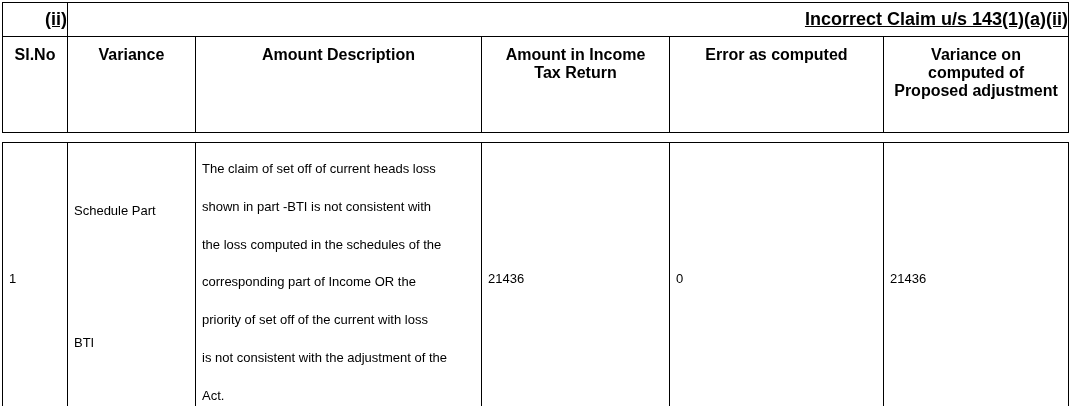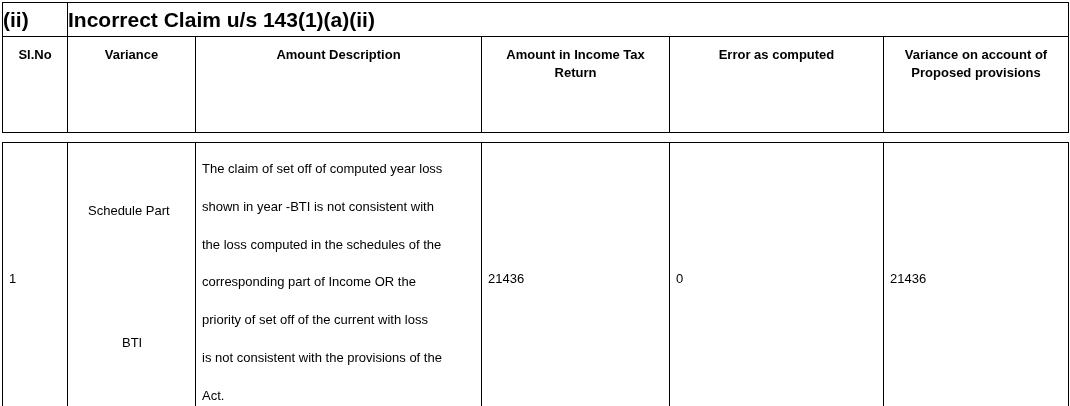--- a/index.html
+++ b/index.html
@@ -1,27 +1,27 @@
 <!DOCTYPE html>
 <html><head>
 <meta charset="utf-8">
 <style>
   html, body { margin:0; padding:0; background:#fff; }
   body { width:1070px; height:406px; position:relative; overflow:hidden; font-family:"Liberation Sans", sans-serif; color:#000; }
   table { border-collapse:collapse; position:absolute; left:2px; table-layout:fixed; }
   td { border:1.5px solid #000; padding:0; vertical-align:top; }
   #hdr { top:2px; width:1066px; }
-  #hdr .r1 td { height:33px; font-weight:bold; font-size:21px; text-align:left; vertical-align:middle; }
-  #hdr .r2 td { height:86px; font-weight:bold; font-size:13px; text-align:center; padding-top:9px; line-height:18px; }
+  #hdr .r1 td { height:33px; font-weight:bold; font-size:18px; text-align:right; vertical-align:middle;text-decoration:underline; }
+  #hdr .r2 td { height:86px; font-weight:bold; font-size:16px; text-align:center; padding-top:9px; line-height:18px; }
   #data { top:142px; width:1066px; }
   #data td { font-size:13px; height:261px; }
   .mid { vertical-align:middle !important; padding-left:6px !important; }
   .sched { position:relative; }
-  .sched .a { position:absolute; left:20px; top:60px; }
-  .sched .b { position:absolute; left:6px; top:192px;margin-left:48px; }
+  .sched .a { position:absolute; left:6px; top:60px; }
+  .sched .b { position:absolute; left:6px; top:192px; }
   .desc { padding:7px 6px 0 6px !important; line-height:37.8px; }
 </style>
 </head>
 <body>
 
 <table id="hdr">
   <colgroup>
     <col style="width:65px">
       <col style="width:128px">
       <col style="width:286px">
@@ -36,21 +36,21 @@
   </tr>
   <tr class="r2">
     <td>Sl.No</td>
     <td>Variance</td>
     <td>Amount Description</td>
     <td>
           <div style="padding:0 20px">Amount in Income Tax Return</div>
         </td>
     <td>Error as computed</td>
     <td>
-          <div style="padding:0 8px">Variance on account of Proposed provisions</div>
+          <div style="padding:0 8px">Variance on computed of Proposed adjustment</div>
         </td>
   </tr>
 </tbody>
   </table>
 
 <table id="data">
   <colgroup>
     <col style="width:65px">
       <col style="width:128px">
       <col style="width:286px">
@@ -59,26 +59,26 @@
       <col style="width:185px">
   </colgroup>
   <tbody>
       <tr>
     <td class="mid">1</td>
     <td class="sched">
       <span class="a">Schedule Part</span>
       <span class="b">BTI</span>
     </td>
     <td class="desc">
-      <div>The claim of set off of computed year loss</div>
-      <div>shown in year -BTI is not consistent with</div>
+      <div>The claim of set off of current heads loss</div>
+      <div>shown in part -BTI is not consistent with</div>
       <div>the loss computed in the schedules of the</div>
       <div>corresponding part of Income OR the</div>
       <div>priority of set off of the current with loss</div>
-      <div>is not consistent with the provisions of the</div>
+      <div>is not consistent with the adjustment of the</div>
       <div>Act.</div>
     </td>
     <td class="mid">21436</td>
     <td class="mid">0</td>
     <td class="mid">21436</td>
   </tr>
 </tbody>
   </table>
 
 </body></html>

